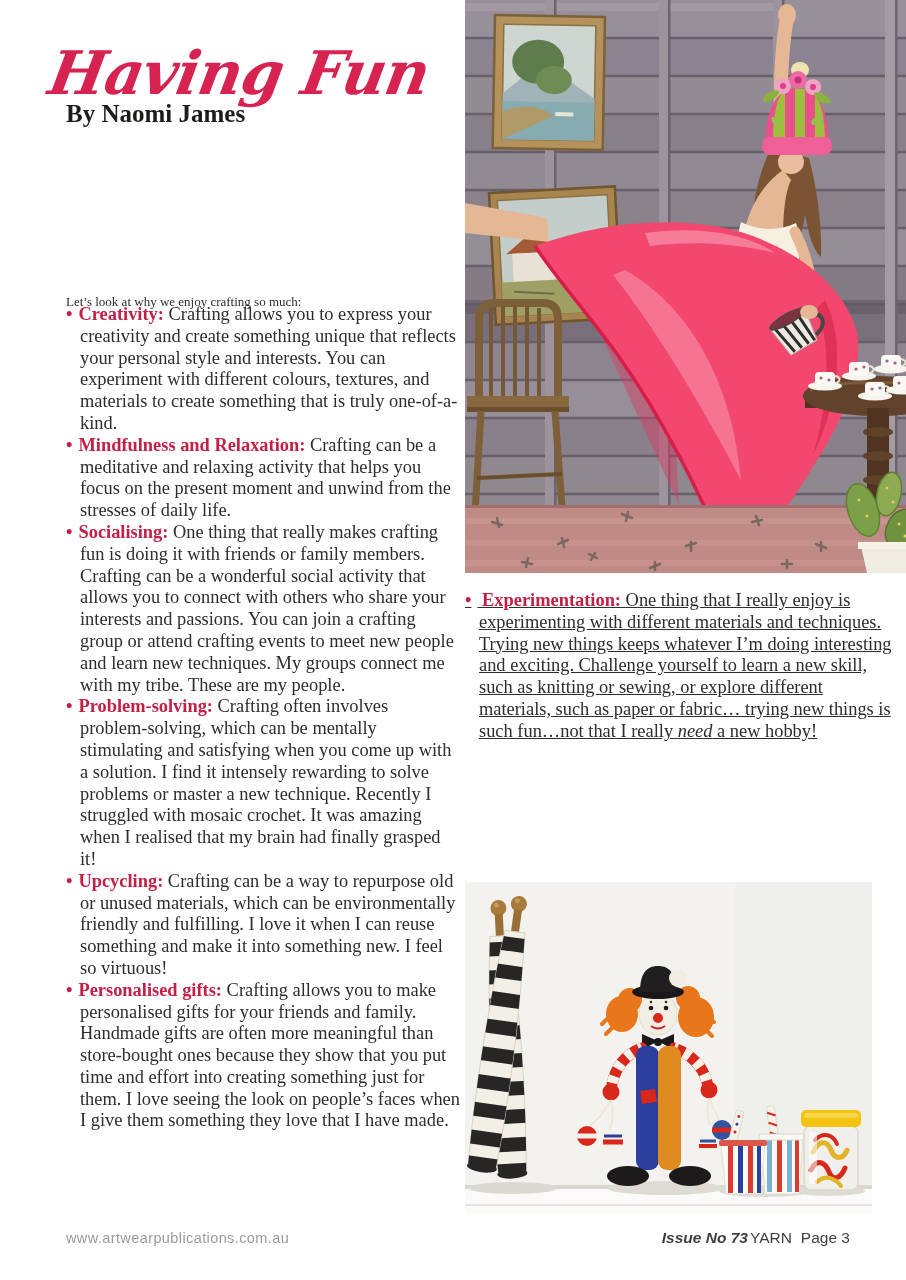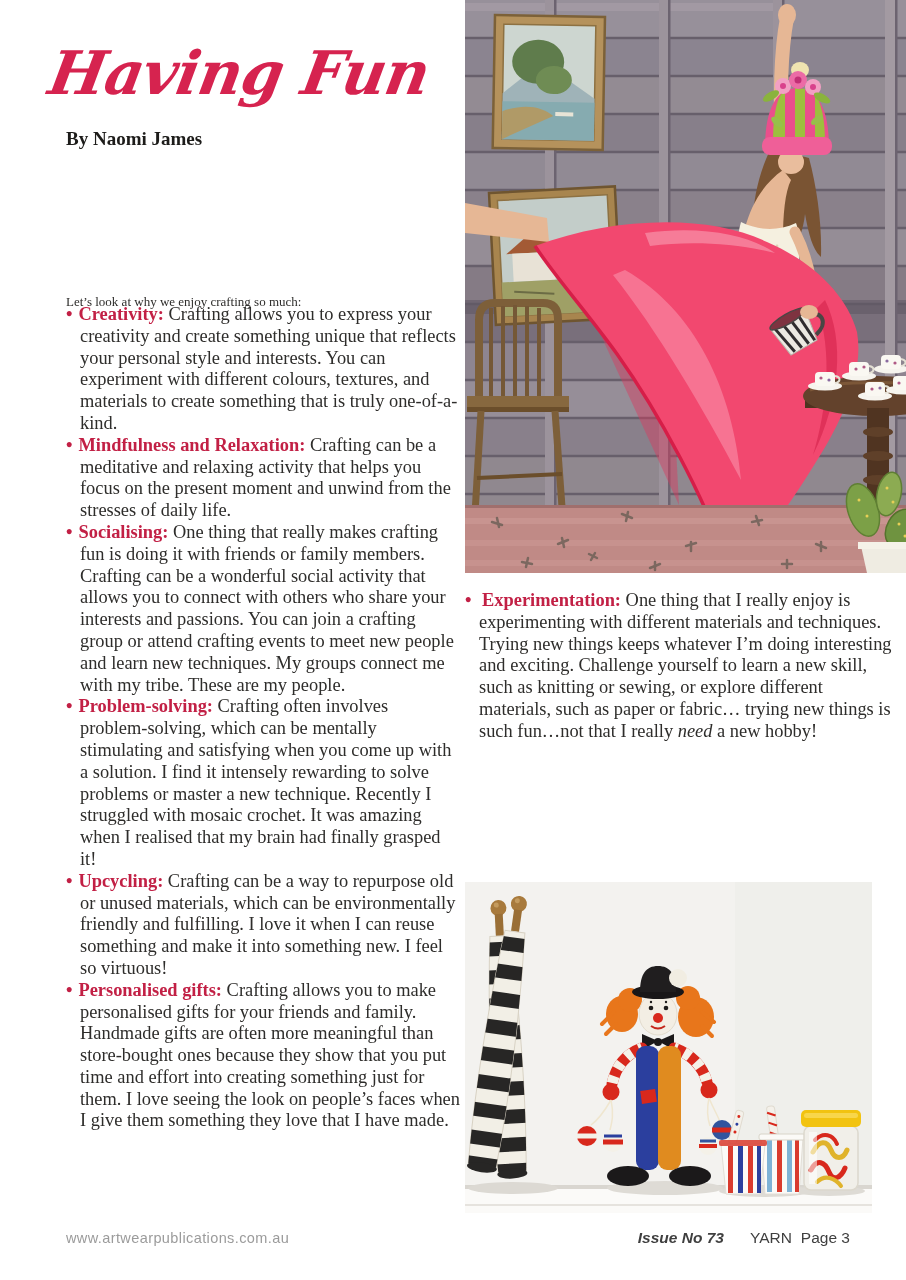--- a/index.html
+++ b/index.html
@@ -6,42 +6,42 @@
   body{
     width:906px;height:1280px;position:relative;background:#ffffff;
     font-family:"Liberation Serif", serif;color:#2e2d2b;overflow:hidden;
   }
   .page{position:absolute;inset:0;background:#fff;}
   .title{
     position:absolute;left:50px;top:38px;width:420px;white-space:nowrap;
     font-family:"DejaVu Serif", serif;font-style:italic;font-weight:bold;
     font-size:60px;color:#d6234f;letter-spacing:-1px;transform:skewX(-10deg);
   }
-  .byline{position:absolute;left:66px;top:128px;font-size:19px;font-weight:bold;color:#1d1c1a;}
+  .byline{position:absolute;left:66px;top:100px;font-size:25px;font-weight:bold;color:#1d1c1a;}
   .intro{position:absolute;left:66px;top:150px;width:394px;font-size:18.4px;line-height:21.8px;}
   .lead{position:absolute;left:66px;top:281px;width:394px;font-size:13px;}
   .list-left{position:absolute;left:66px;top:304px;width:394px;}
   ul.craft{margin:0;padding:0;list-style:none;font-size:18.4px;line-height:21.8px;}
   ul.craft li{padding-left:14px;text-indent:-14px;}
   ul.craft li::before{content:"•";color:#c22045;font-weight:bold;padding-right:6px;}
   .bl{color:#c22045;font-weight:bold;}
   .photo1{position:absolute;left:465px;top:0;width:441px;height:573px;}
   .photo2{position:absolute;left:465px;top:882px;width:407px;height:331px;}
-  .right-col{position:absolute;left:465px;top:590px;width:434px;}
+  .right-col{position:absolute;left:465px;top:590px;width:434px;text-decoration:underline;}
   .closing{margin-top:22px;font-size:18.4px;line-height:21.8px;}
   .footer-left{
     position:absolute;left:66px;top:1230px;font-family:"Liberation Sans", sans-serif;
     font-size:14.5px;color:#9b9b9b;letter-spacing:0.4px;text-align:right;
   }
   .footer-right{
     position:absolute;right:56px;top:1229px;font-family:"Liberation Sans", sans-serif;
     font-size:15.5px;color:#3f3f3f;
   }
   .footer-right .issue{font-weight:bold;font-style:italic;}
-  .footer-right .mag{margin-left:26px;}
+  .footer-right .mag{margin-left:2px;}
   .footer-right .pg{margin-left:9px;}
   svg{display:block;}
 </style>
 </head>
 <body>
 
 <div class="page">
 
   <div class="title">Having Fun</div>
   <div class="byline">By Naomi James</div>

